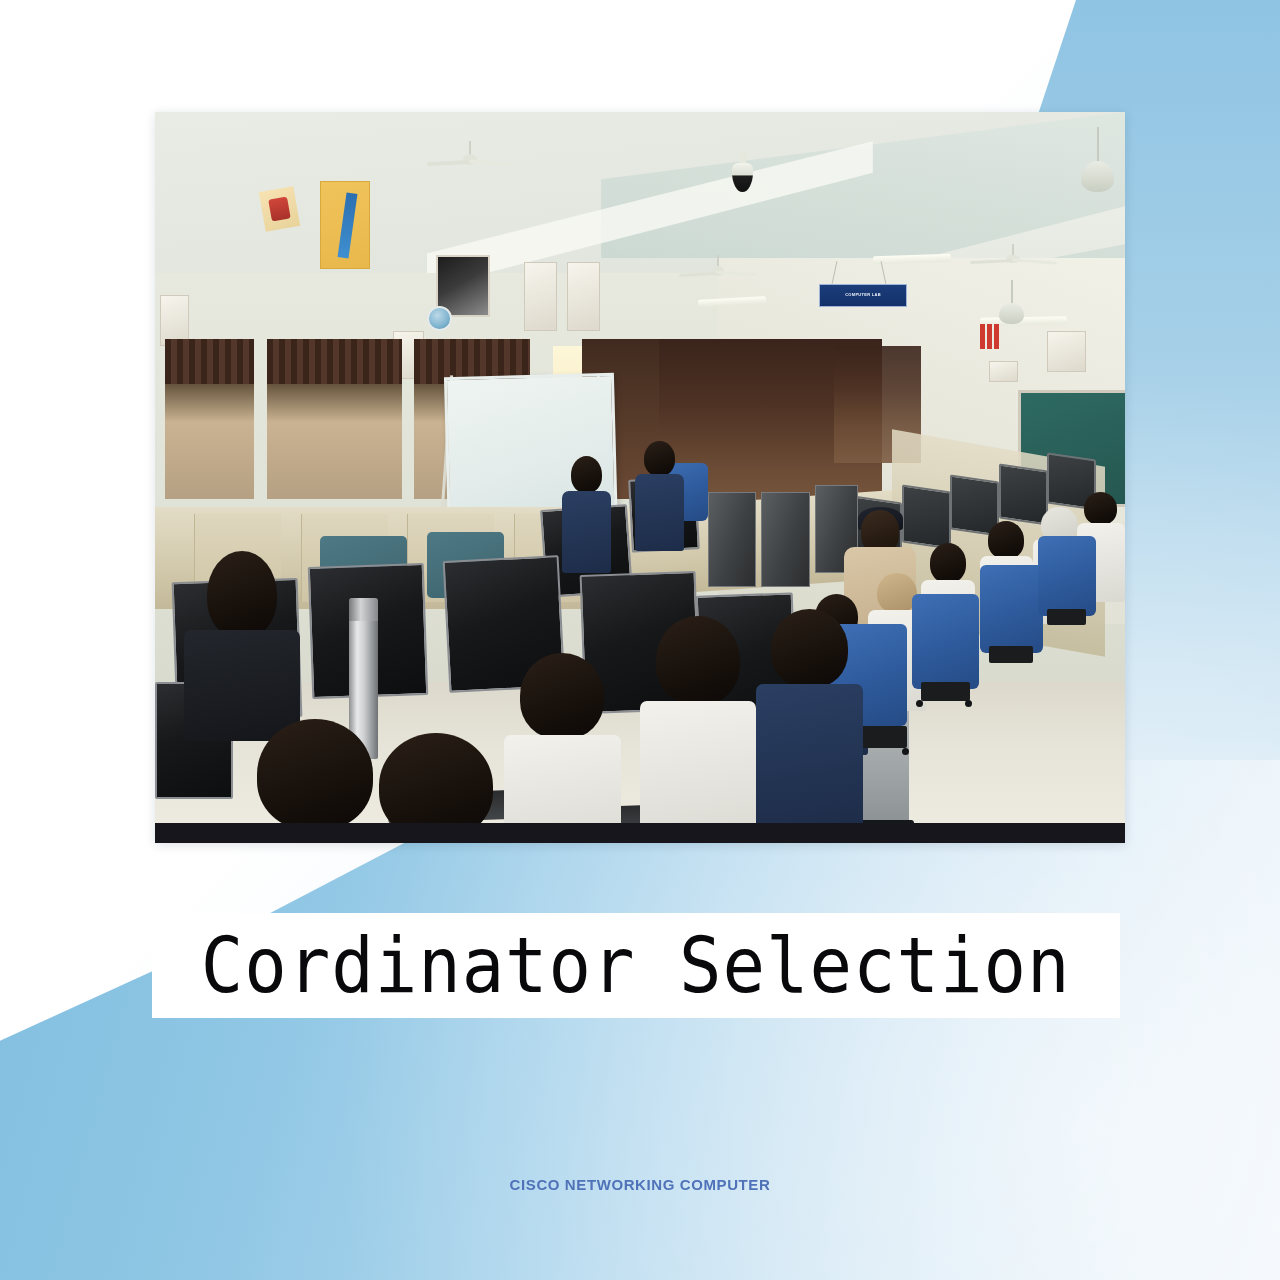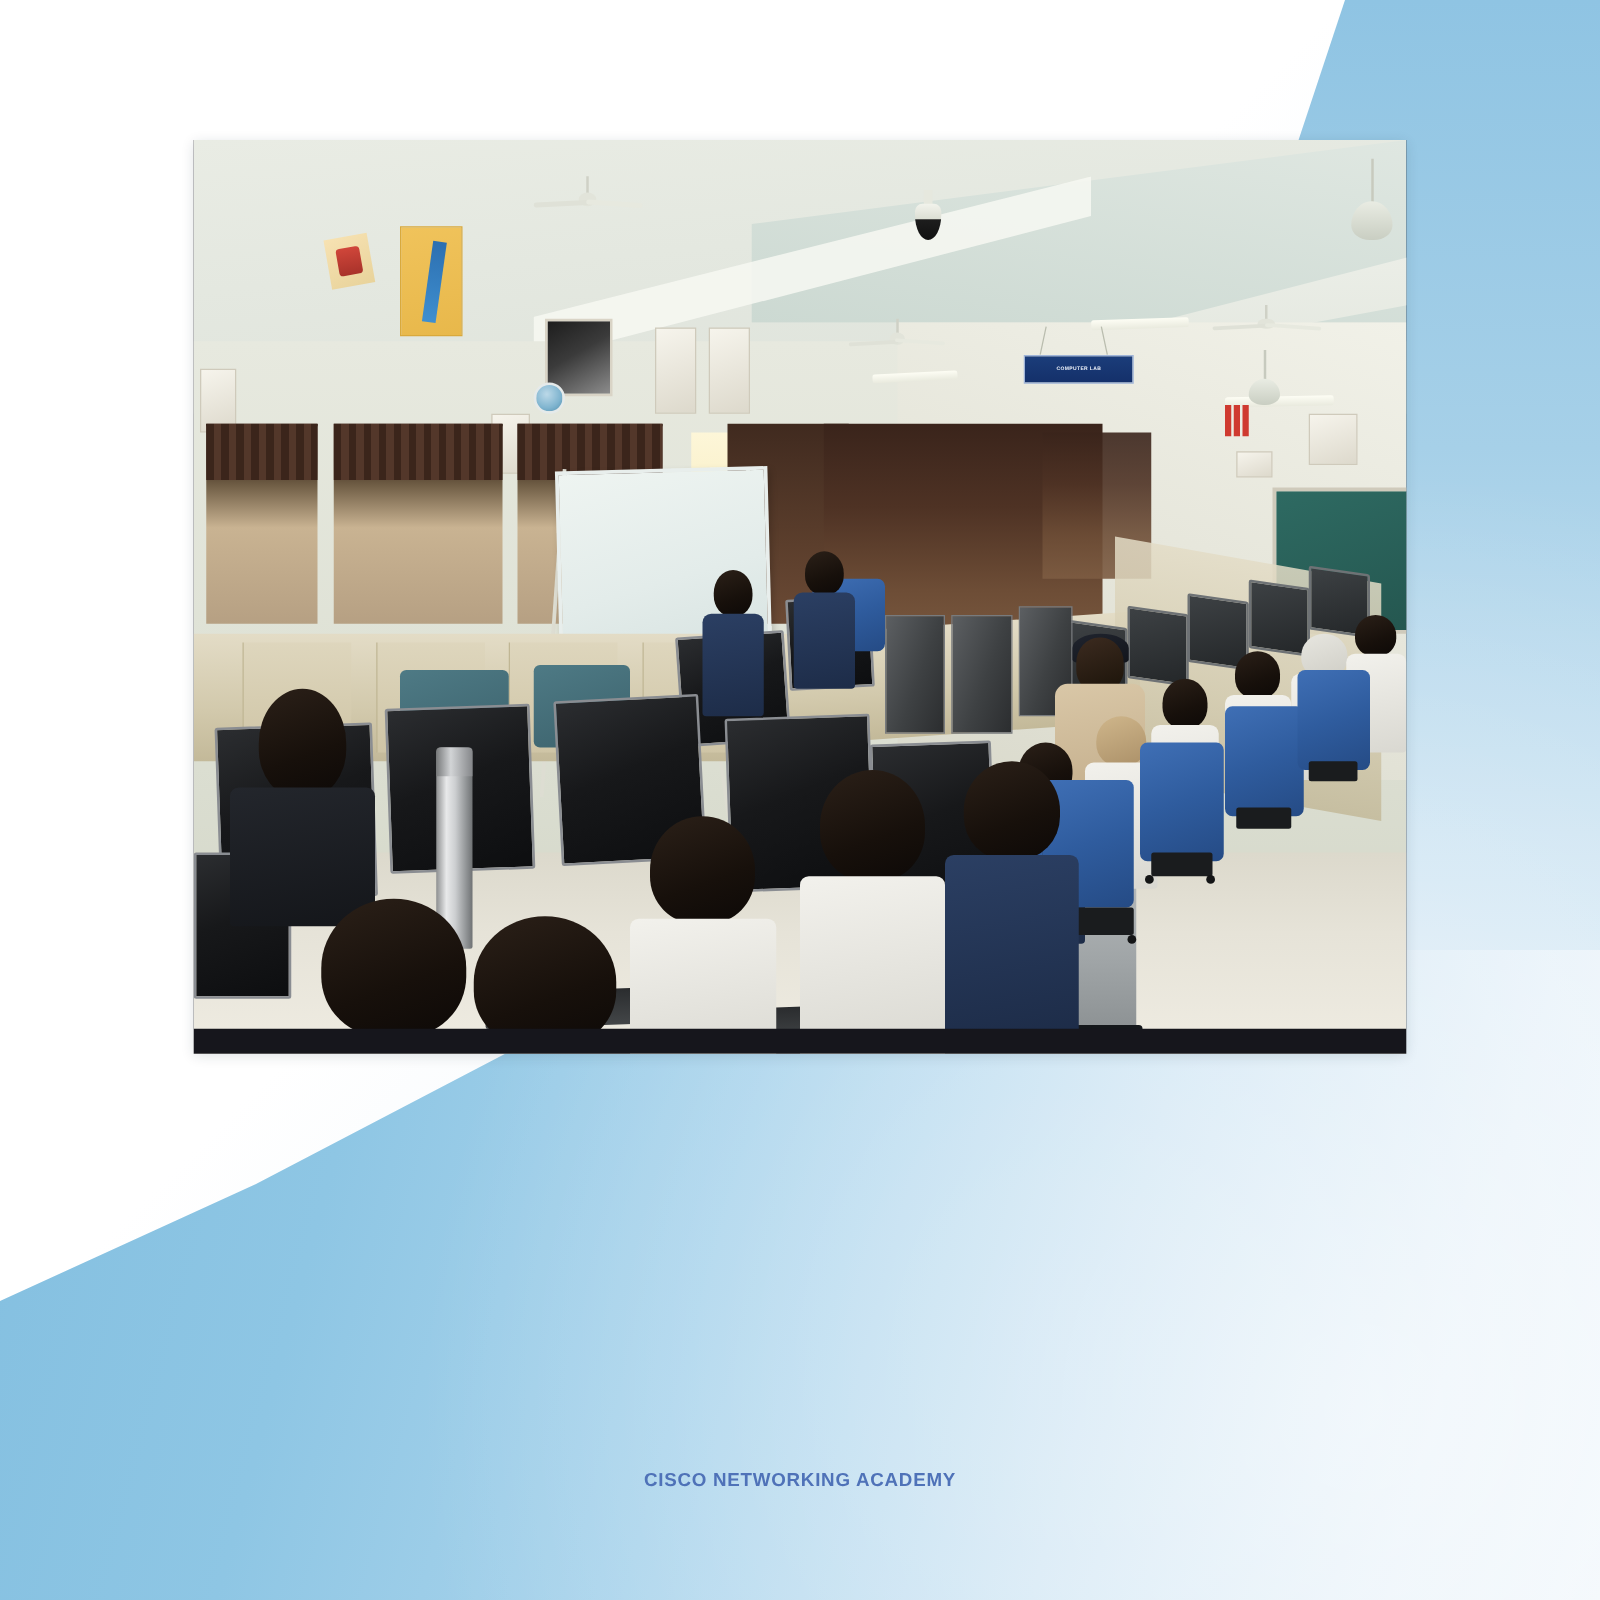--- a/index.html
+++ b/index.html
@@ -618,18 +618,21 @@
       </div>
       <div class="person" style="left:62%; top:68%; width:11%; height:30%;">
         <div class="head" style="position:absolute; left:14%; top:0; width:72%; height:36%;"></div>
         <div class="torso navy" style="position:absolute; left:0; top:34%; width:100%; height:66%;"></div>
       </div>
 
       <div class="photo-letterbox"></div>
     </div>
   </div>
 
+  <div class="title-band">
+    <div class="title-text">Cordinator Selection</div>
+  </div>
 
   <div class="footer">
-    <span class="footer-text">CISCO NETWORKING ACADEMY</span>
+    <span class="footer-text">CISCO NETWORKING COMPUTER</span>
   </div>
 
 </div>
 
 </body></html>

